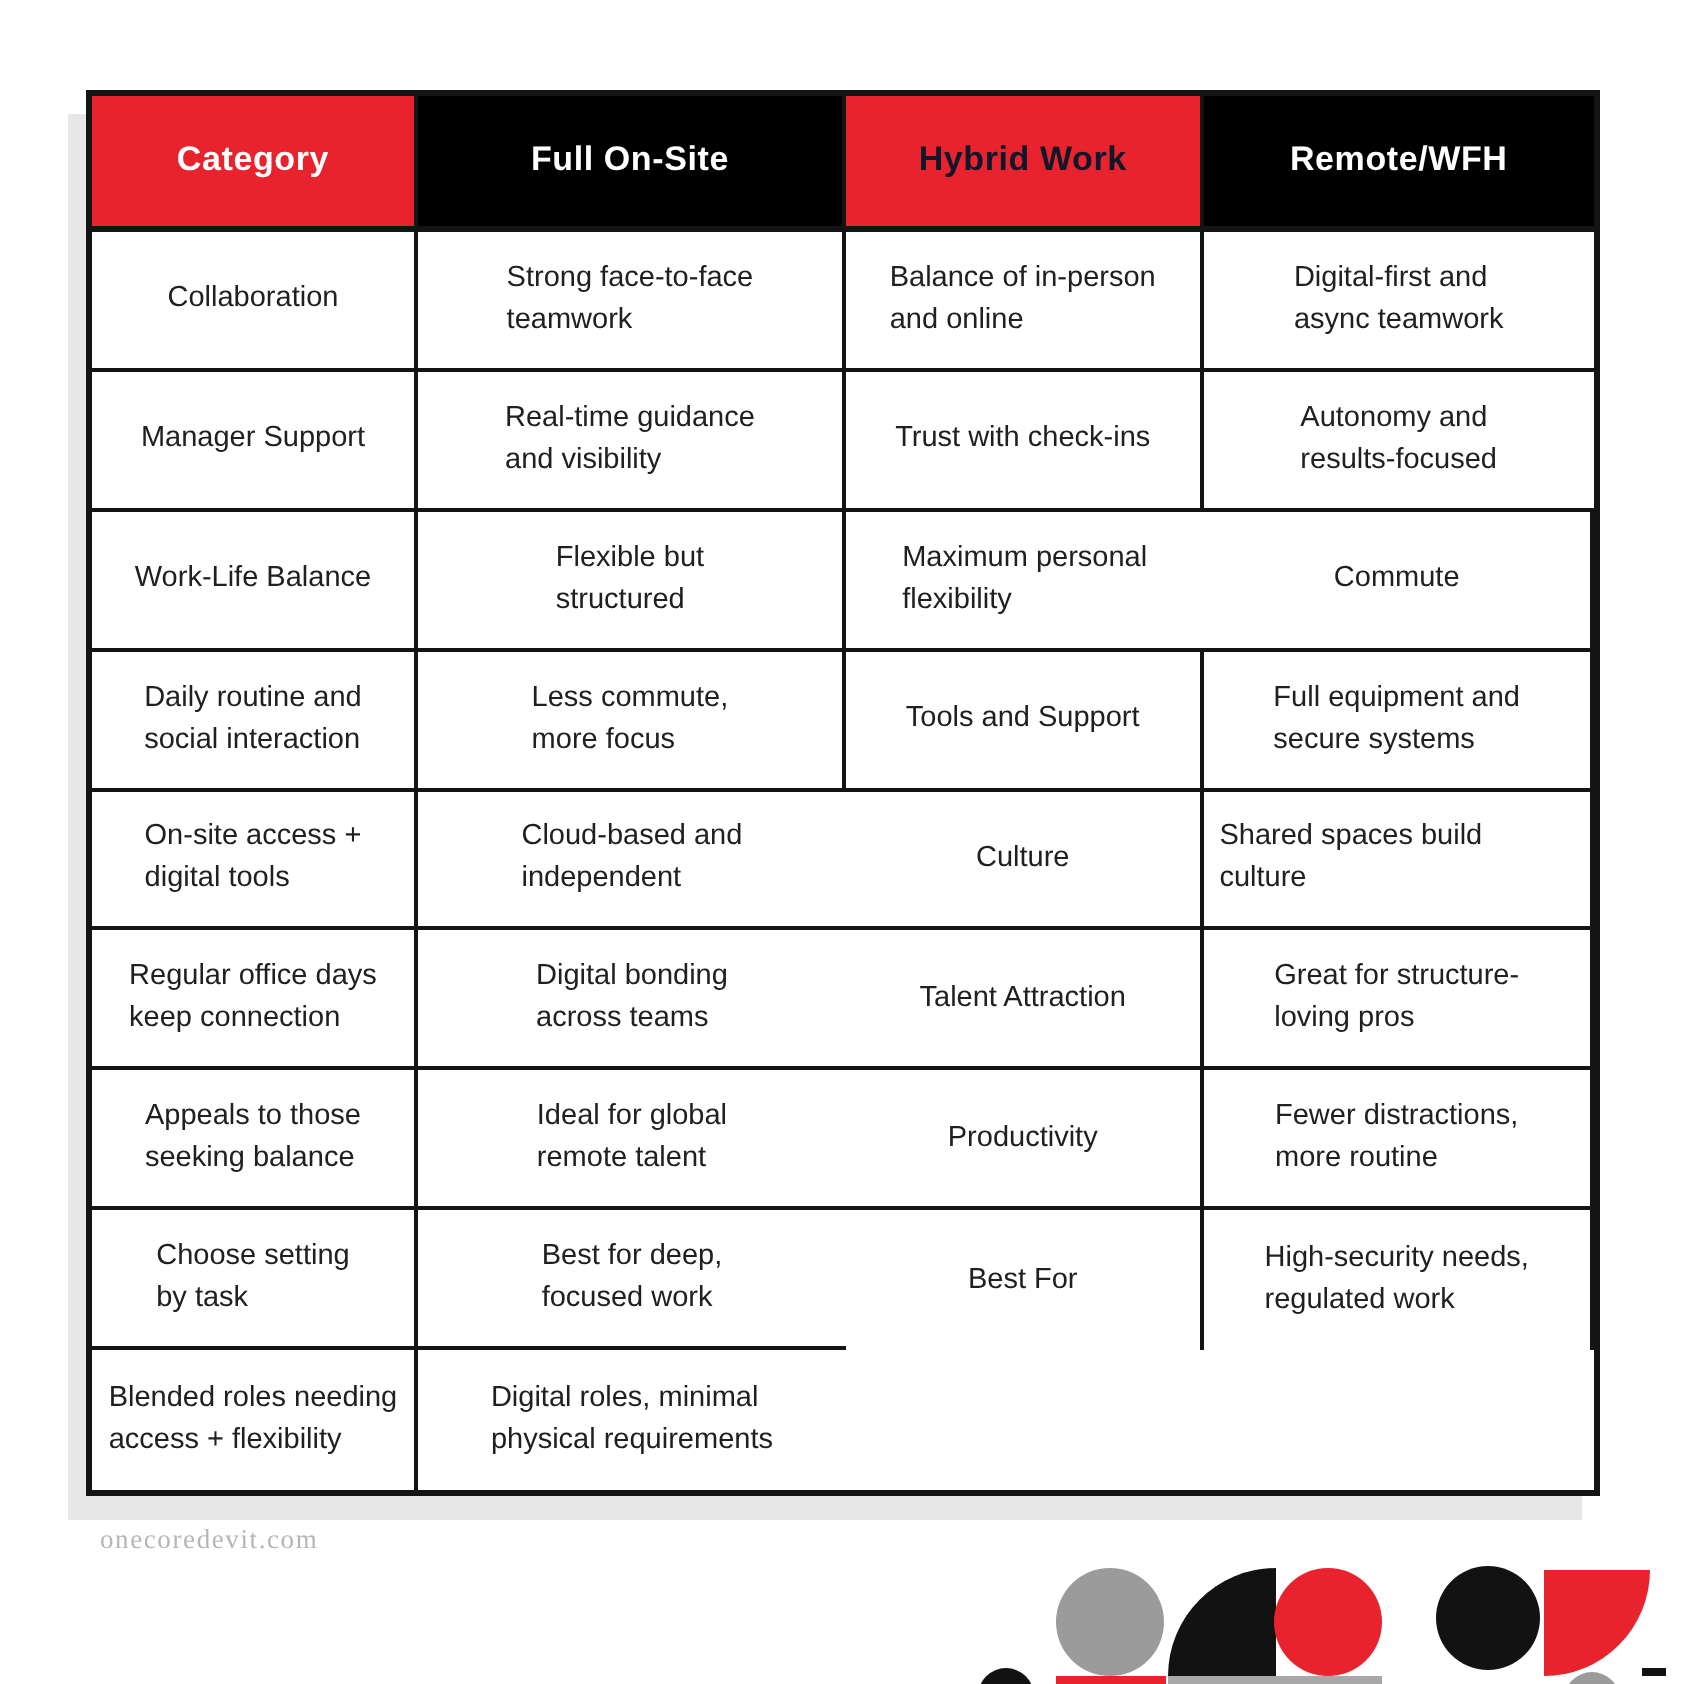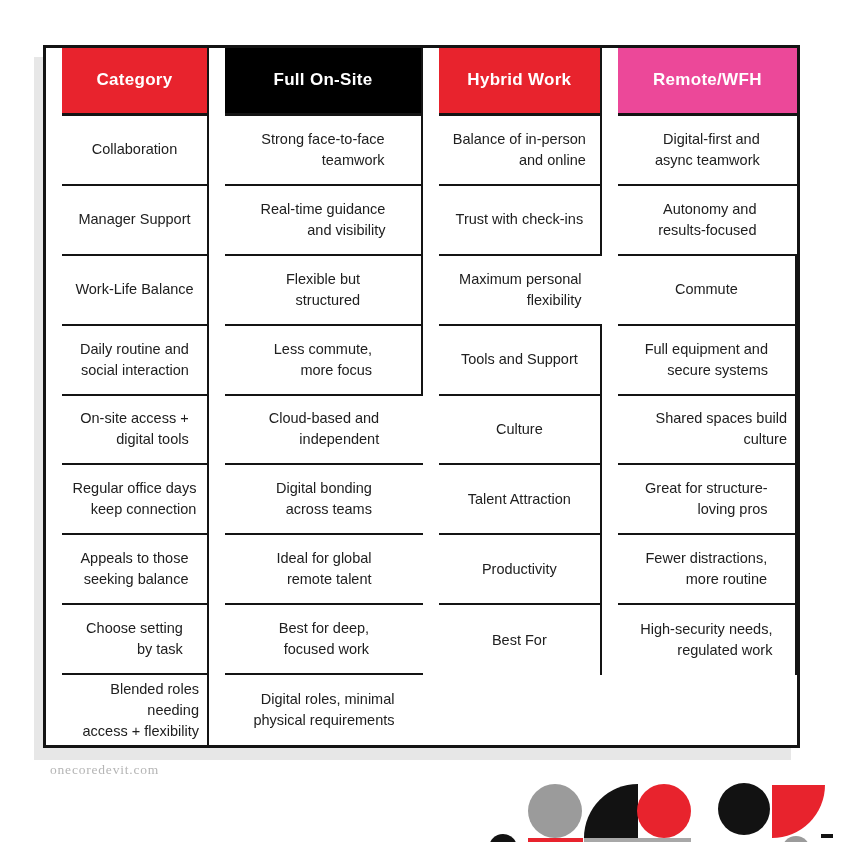--- a/index.html
+++ b/index.html
@@ -10,24 +10,24 @@
   }
   .tbl{
     position:absolute;left:43px;top:45px;width:757px;height:703px;
     box-sizing:border-box;background:#fff;
     display:grid;
     grid-template-columns:21.7% 28.5% 23.8% 26%;
     grid-template-rows:68px repeat(9,1fr);
   }
   .cell{
     display:flex;align-items:center;justify-content:center;
-    text-align:right;white-space:pre-line;
+    text-align:left;white-space:pre-line;
     padding:0 8px;box-sizing:border-box;
     font-size:14.5px;line-height:1.45;color:#202020;
-    border-right:2px solid #141414;border-bottom:2px solid #141414;margin-left:16px;
+    border-right:2px solid #141414;border-bottom:2px solid #141414;
   }
   .cell.last-col{border-right:none;}
   .cell.last-row{border-bottom:none;}
   .cell.hdr{
     color:#ffffff;font-weight:bold;font-size:17px;letter-spacing:.3px;
     border-bottom:3px solid #141414;
   }
   .watermark{
     position:absolute;left:50px;top:762px;
     font-size:13.5px;letter-spacing:.8px;color:#b5b5b5;font-family:Liberation Serif, serif;
@@ -36,22 +36,22 @@
   .circle{border-radius:50%;}
   .q-tl{border-radius:100% 0 0 0;}
   .q-br{border-radius:0 0 100% 0;}
 </style>
 </head>
 <body>
 
 <div class="tbl" style="border: 3px solid rgb(20, 20, 20); box-shadow: rgb(231, 231, 231) -9px 12px 0px;">
     <div class="cell hdr" style="background: rgb(232, 35, 45); color: rgb(255, 255, 255);">Category</div>
     <div class="cell hdr" style="background: #000000; color: rgb(255, 255, 255);">Full On-Site</div>
-    <div class="cell hdr" style="background: rgb(232, 35, 45); color: #ffffff;">Hybrid Work</div>
-    <div class="cell hdr last-col" style="background: #ec4899; color: rgb(255, 255, 255);">Remote/WFH</div>
+    <div class="cell hdr" style="background: rgb(232, 35, 45); color: #0f172a;">Hybrid Work</div>
+    <div class="cell hdr last-col" style="background: #000000; color: rgb(255, 255, 255);">Remote/WFH</div>
     <div class="cell ">Collaboration</div>
     <div class="cell ">Strong face-to-face
 teamwork</div>
     <div class="cell ">Balance of in-person
 and online</div>
     <div class="cell  last-col">Digital-first and
 async teamwork</div>
     <div class="cell ">Manager Support</div>
     <div class="cell ">Real-time guidance
 and visibility</div>

